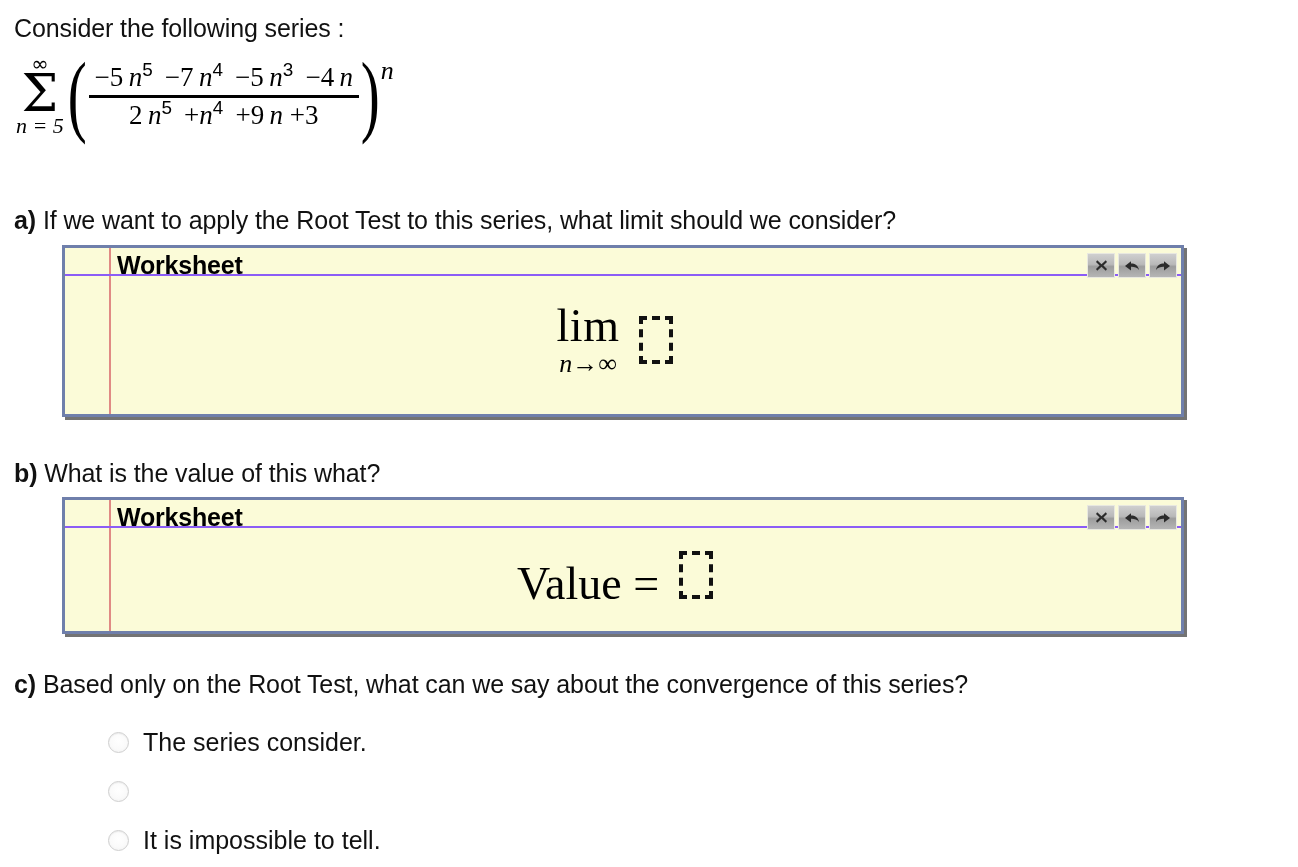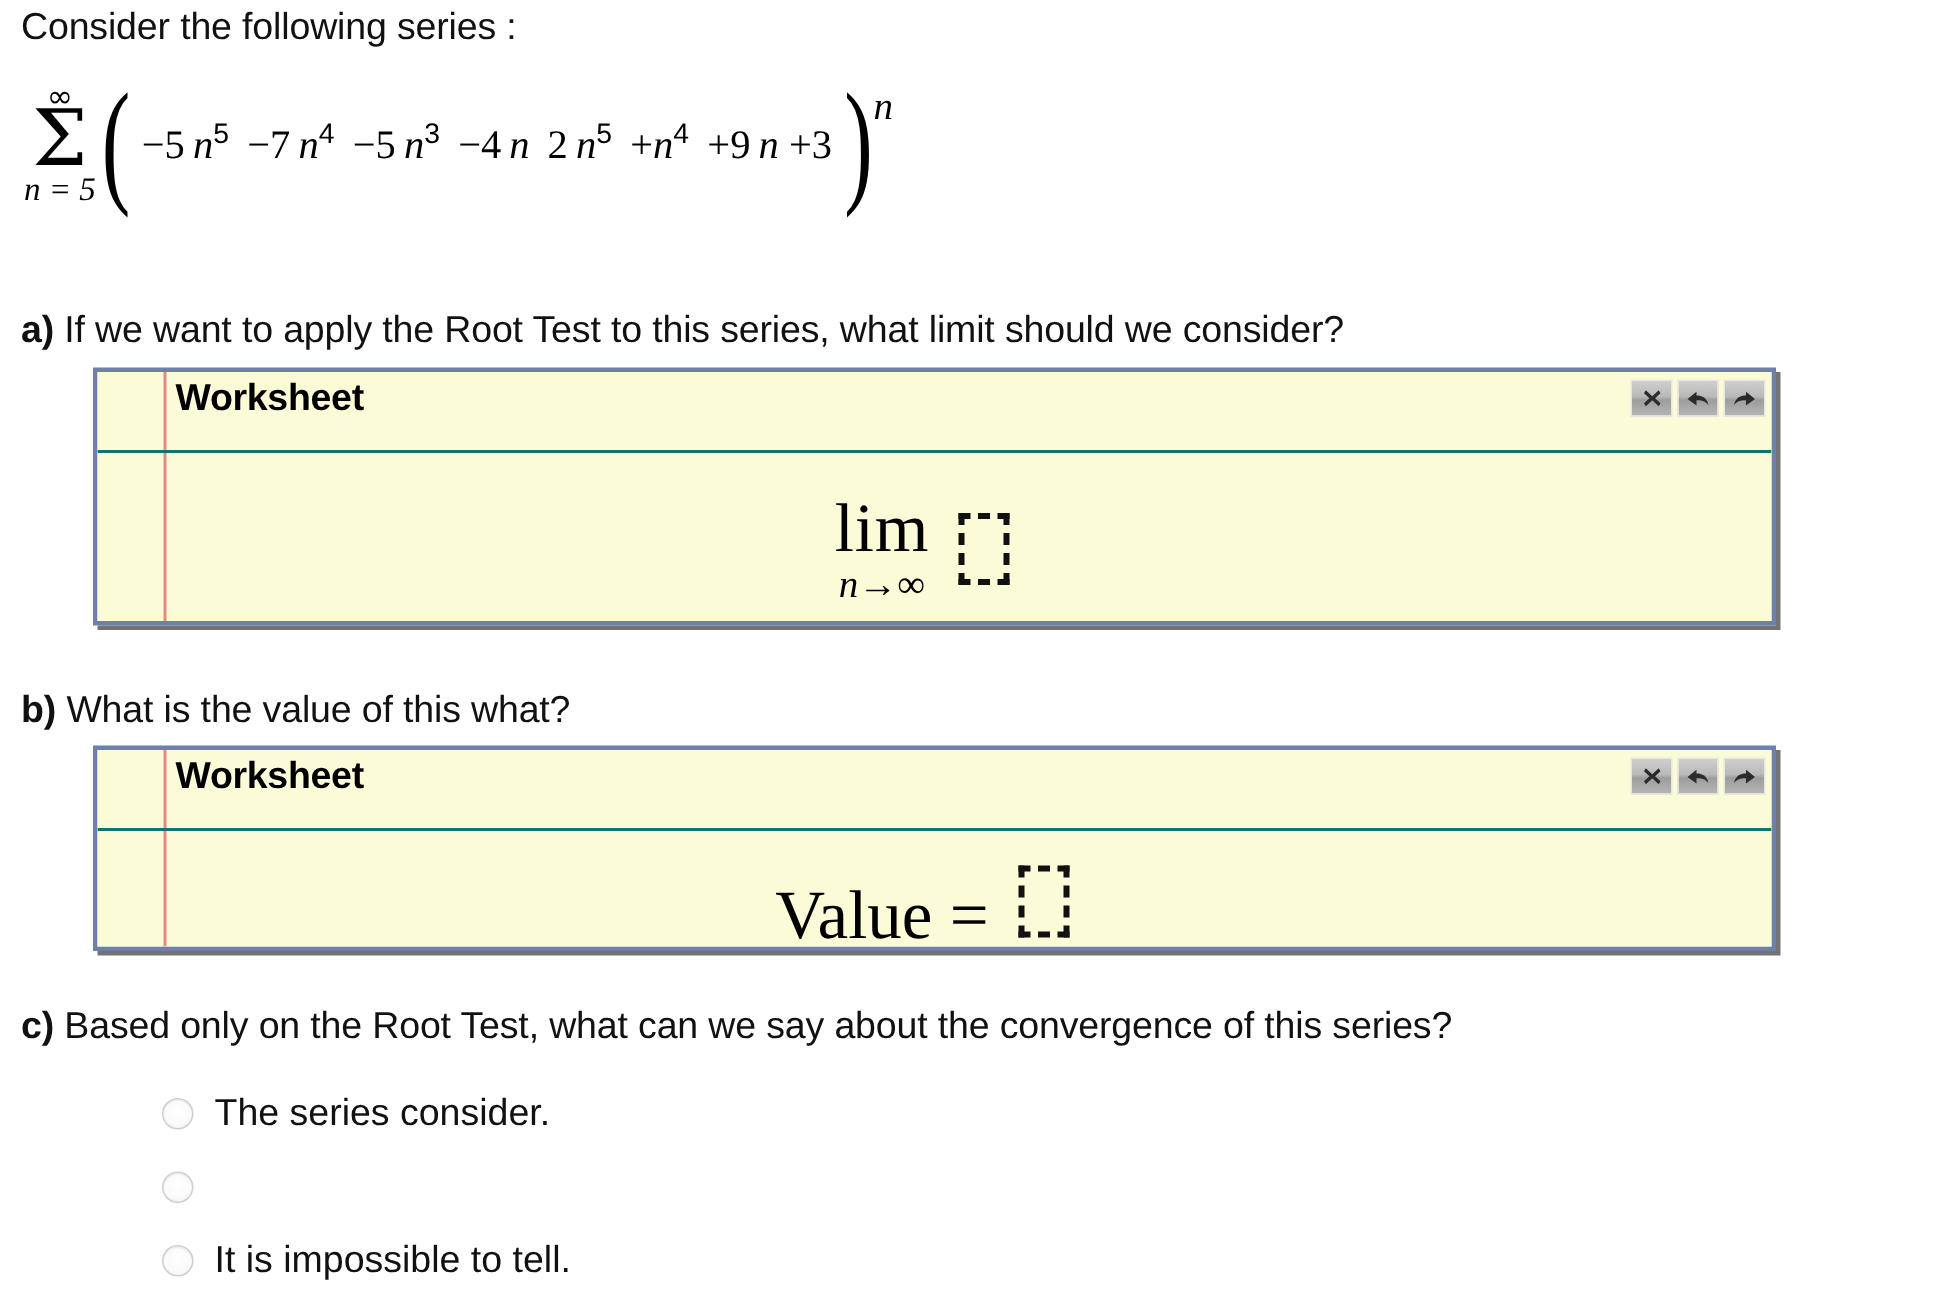--- a/index.html
+++ b/index.html
@@ -32,21 +32,21 @@
     color: #111;
     letter-spacing: -0.1px;
   }
   .qlabel {
     font-weight: bold;
   }
 
   .intro {
     position: absolute;
     left: 14px;
-    top: 4px;
+    top: 14px;
   }
 
   
   .formula {
     position: absolute;
     left: 16px;
     top: 56px;
     display: flex;
     align-items: center;
     font-family: "Liberation Serif", serif;
@@ -87,21 +87,21 @@
     font-weight: 300;
     transform: scaleX(0.62);
     display: inline-block;
     margin: 0 -6px;
     position: relative;
     top: -3px;
   }
 
   .fraction {
     display: flex;
-    flex-direction: row;
+    flex-direction: column;
     align-items: center;
     margin: 0 2px;
   }
   .frac-num, .frac-den {
     font-size: 27px;
     font-family: "Liberation Serif", serif;
     white-space: nowrap;
     padding: 0 6px;
     line-height: 1.25;
   }
@@ -156,22 +156,22 @@
     position: absolute;
     left: 44px;
     top: 0;
     bottom: 0;
     width: 2px;
     background: #e08a84;
   }
   
   .ws-header {
     position: relative;
-    height: 54px;
-    border-bottom: 2px solid #0f766e;
+    height: 28px;
+    border-bottom: 2px solid #8b5cf6;
     box-sizing: border-box;
   }
   .ws-title {
     position: absolute;
     left: 52px;
     top: 3px;
     font-family: "Liberation Sans", sans-serif;
     font-size: 25px;
     font-weight: bold;
     color: #000;

